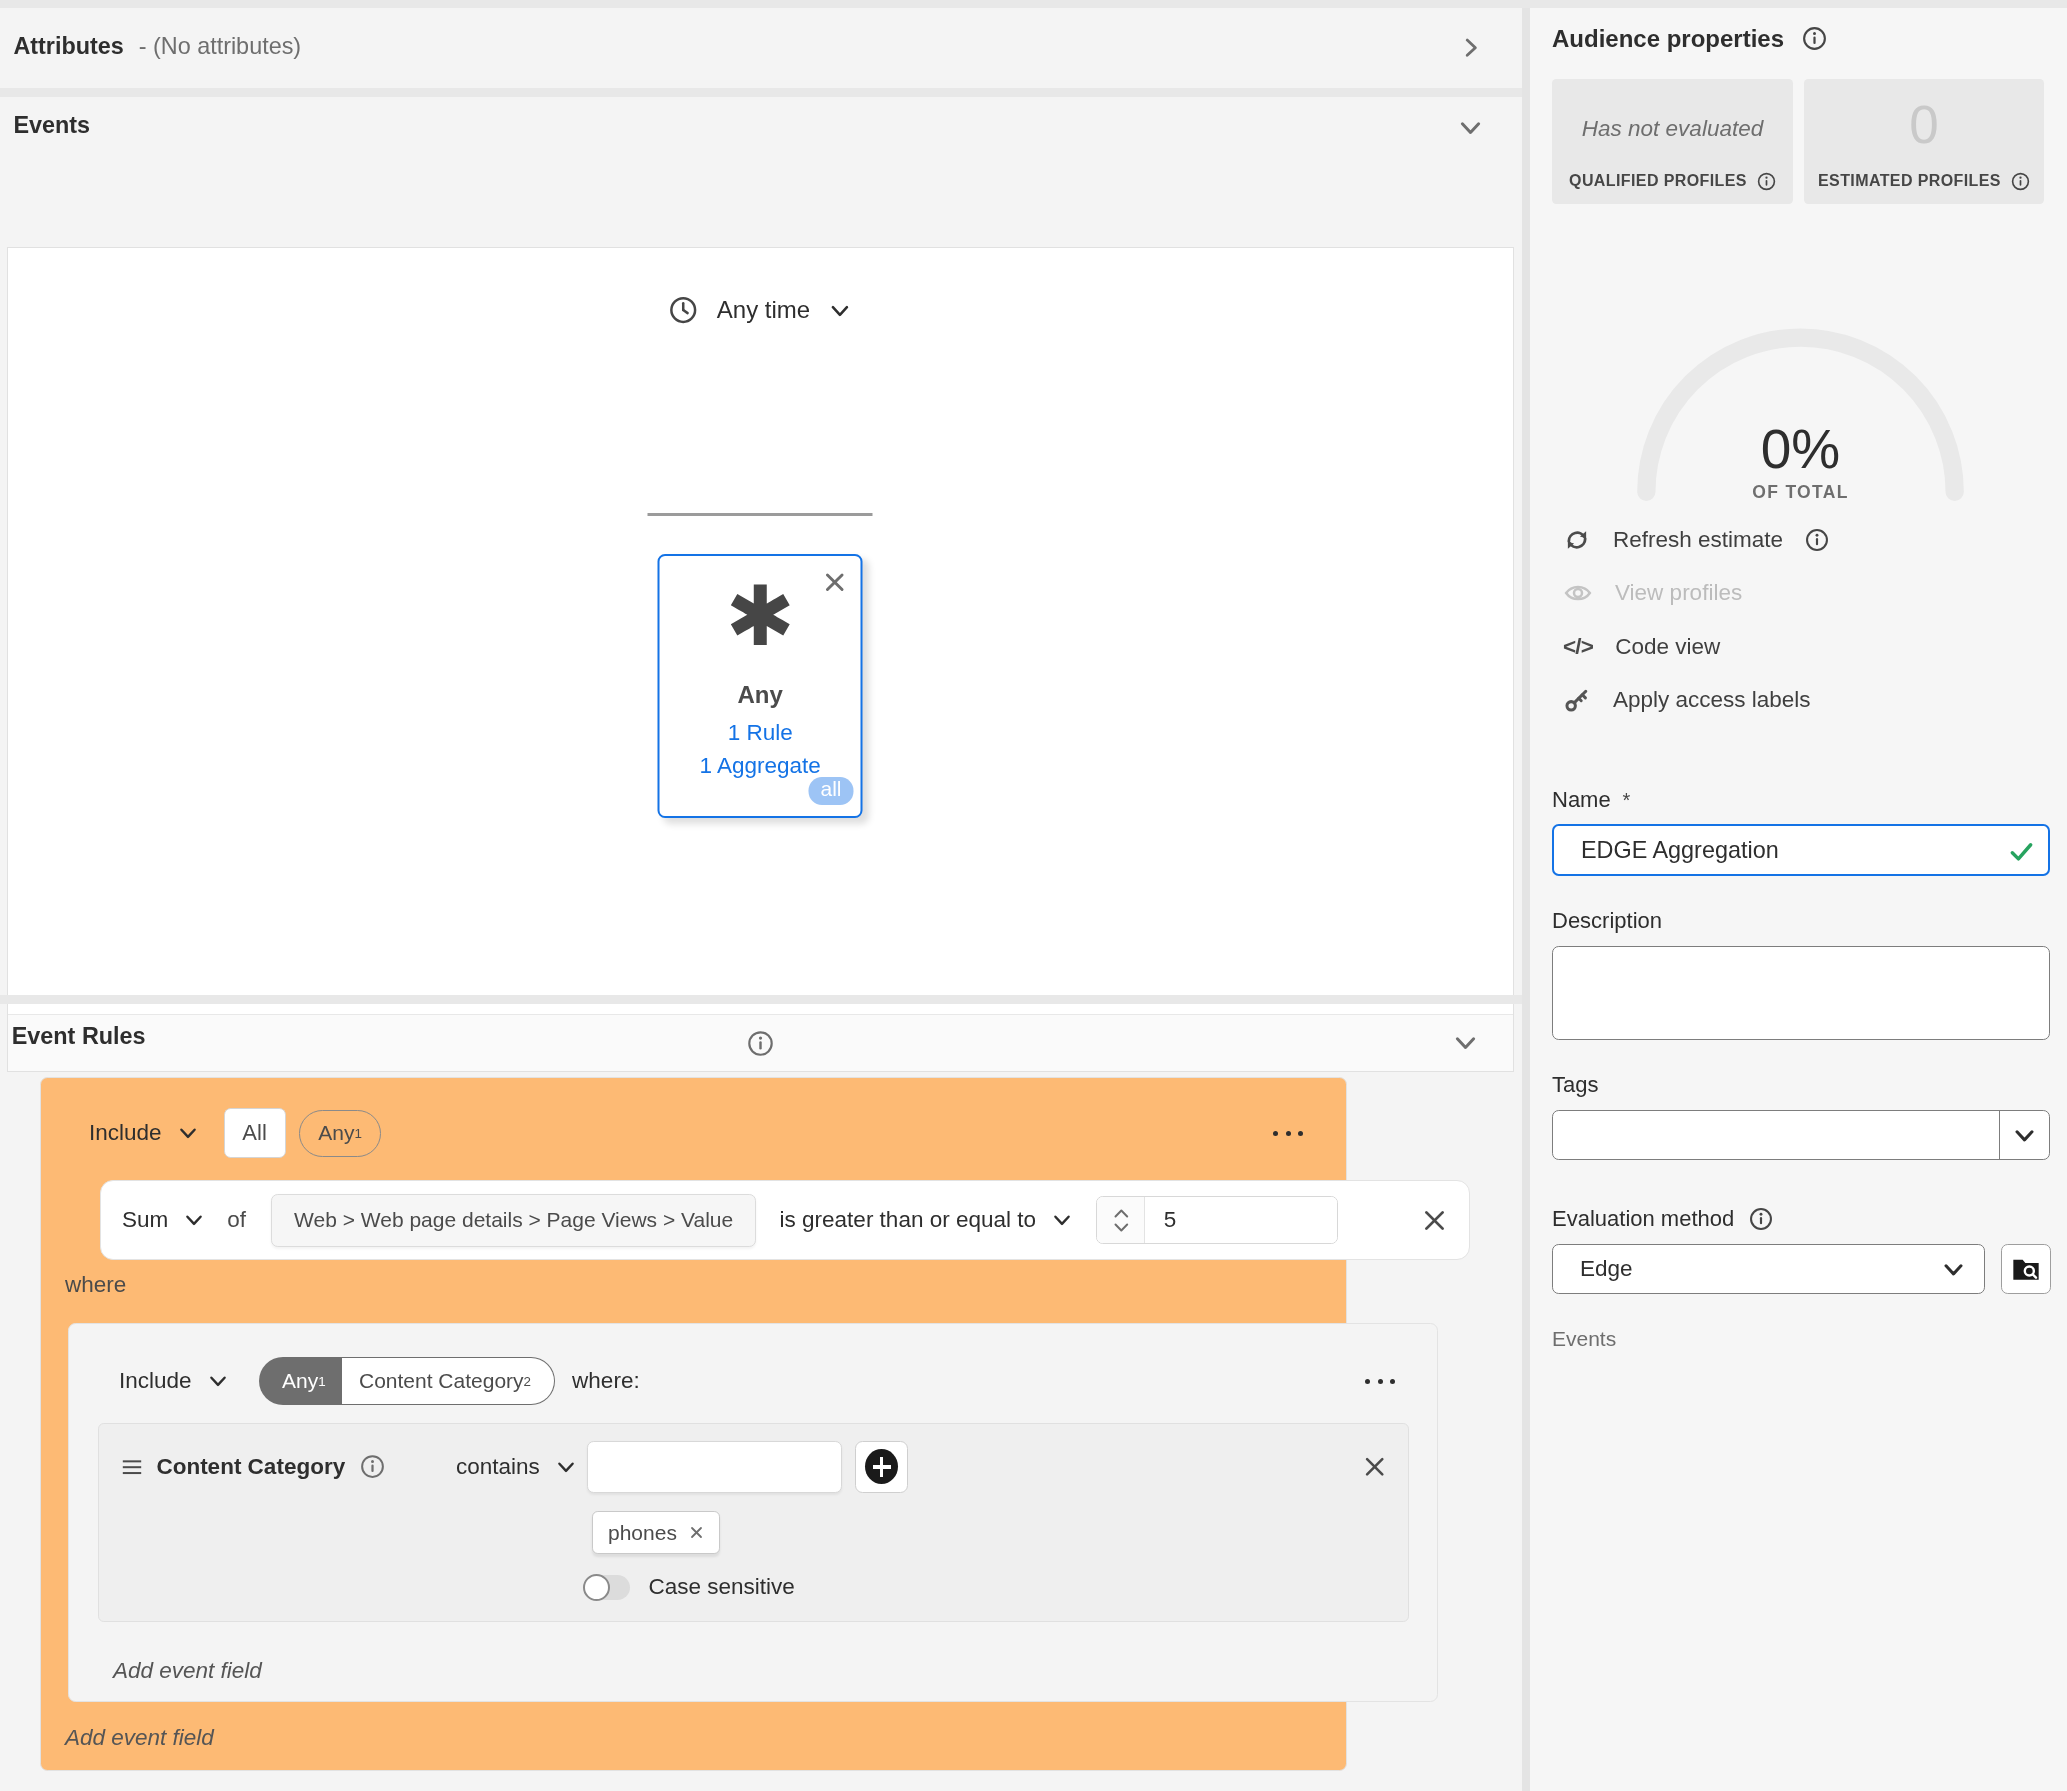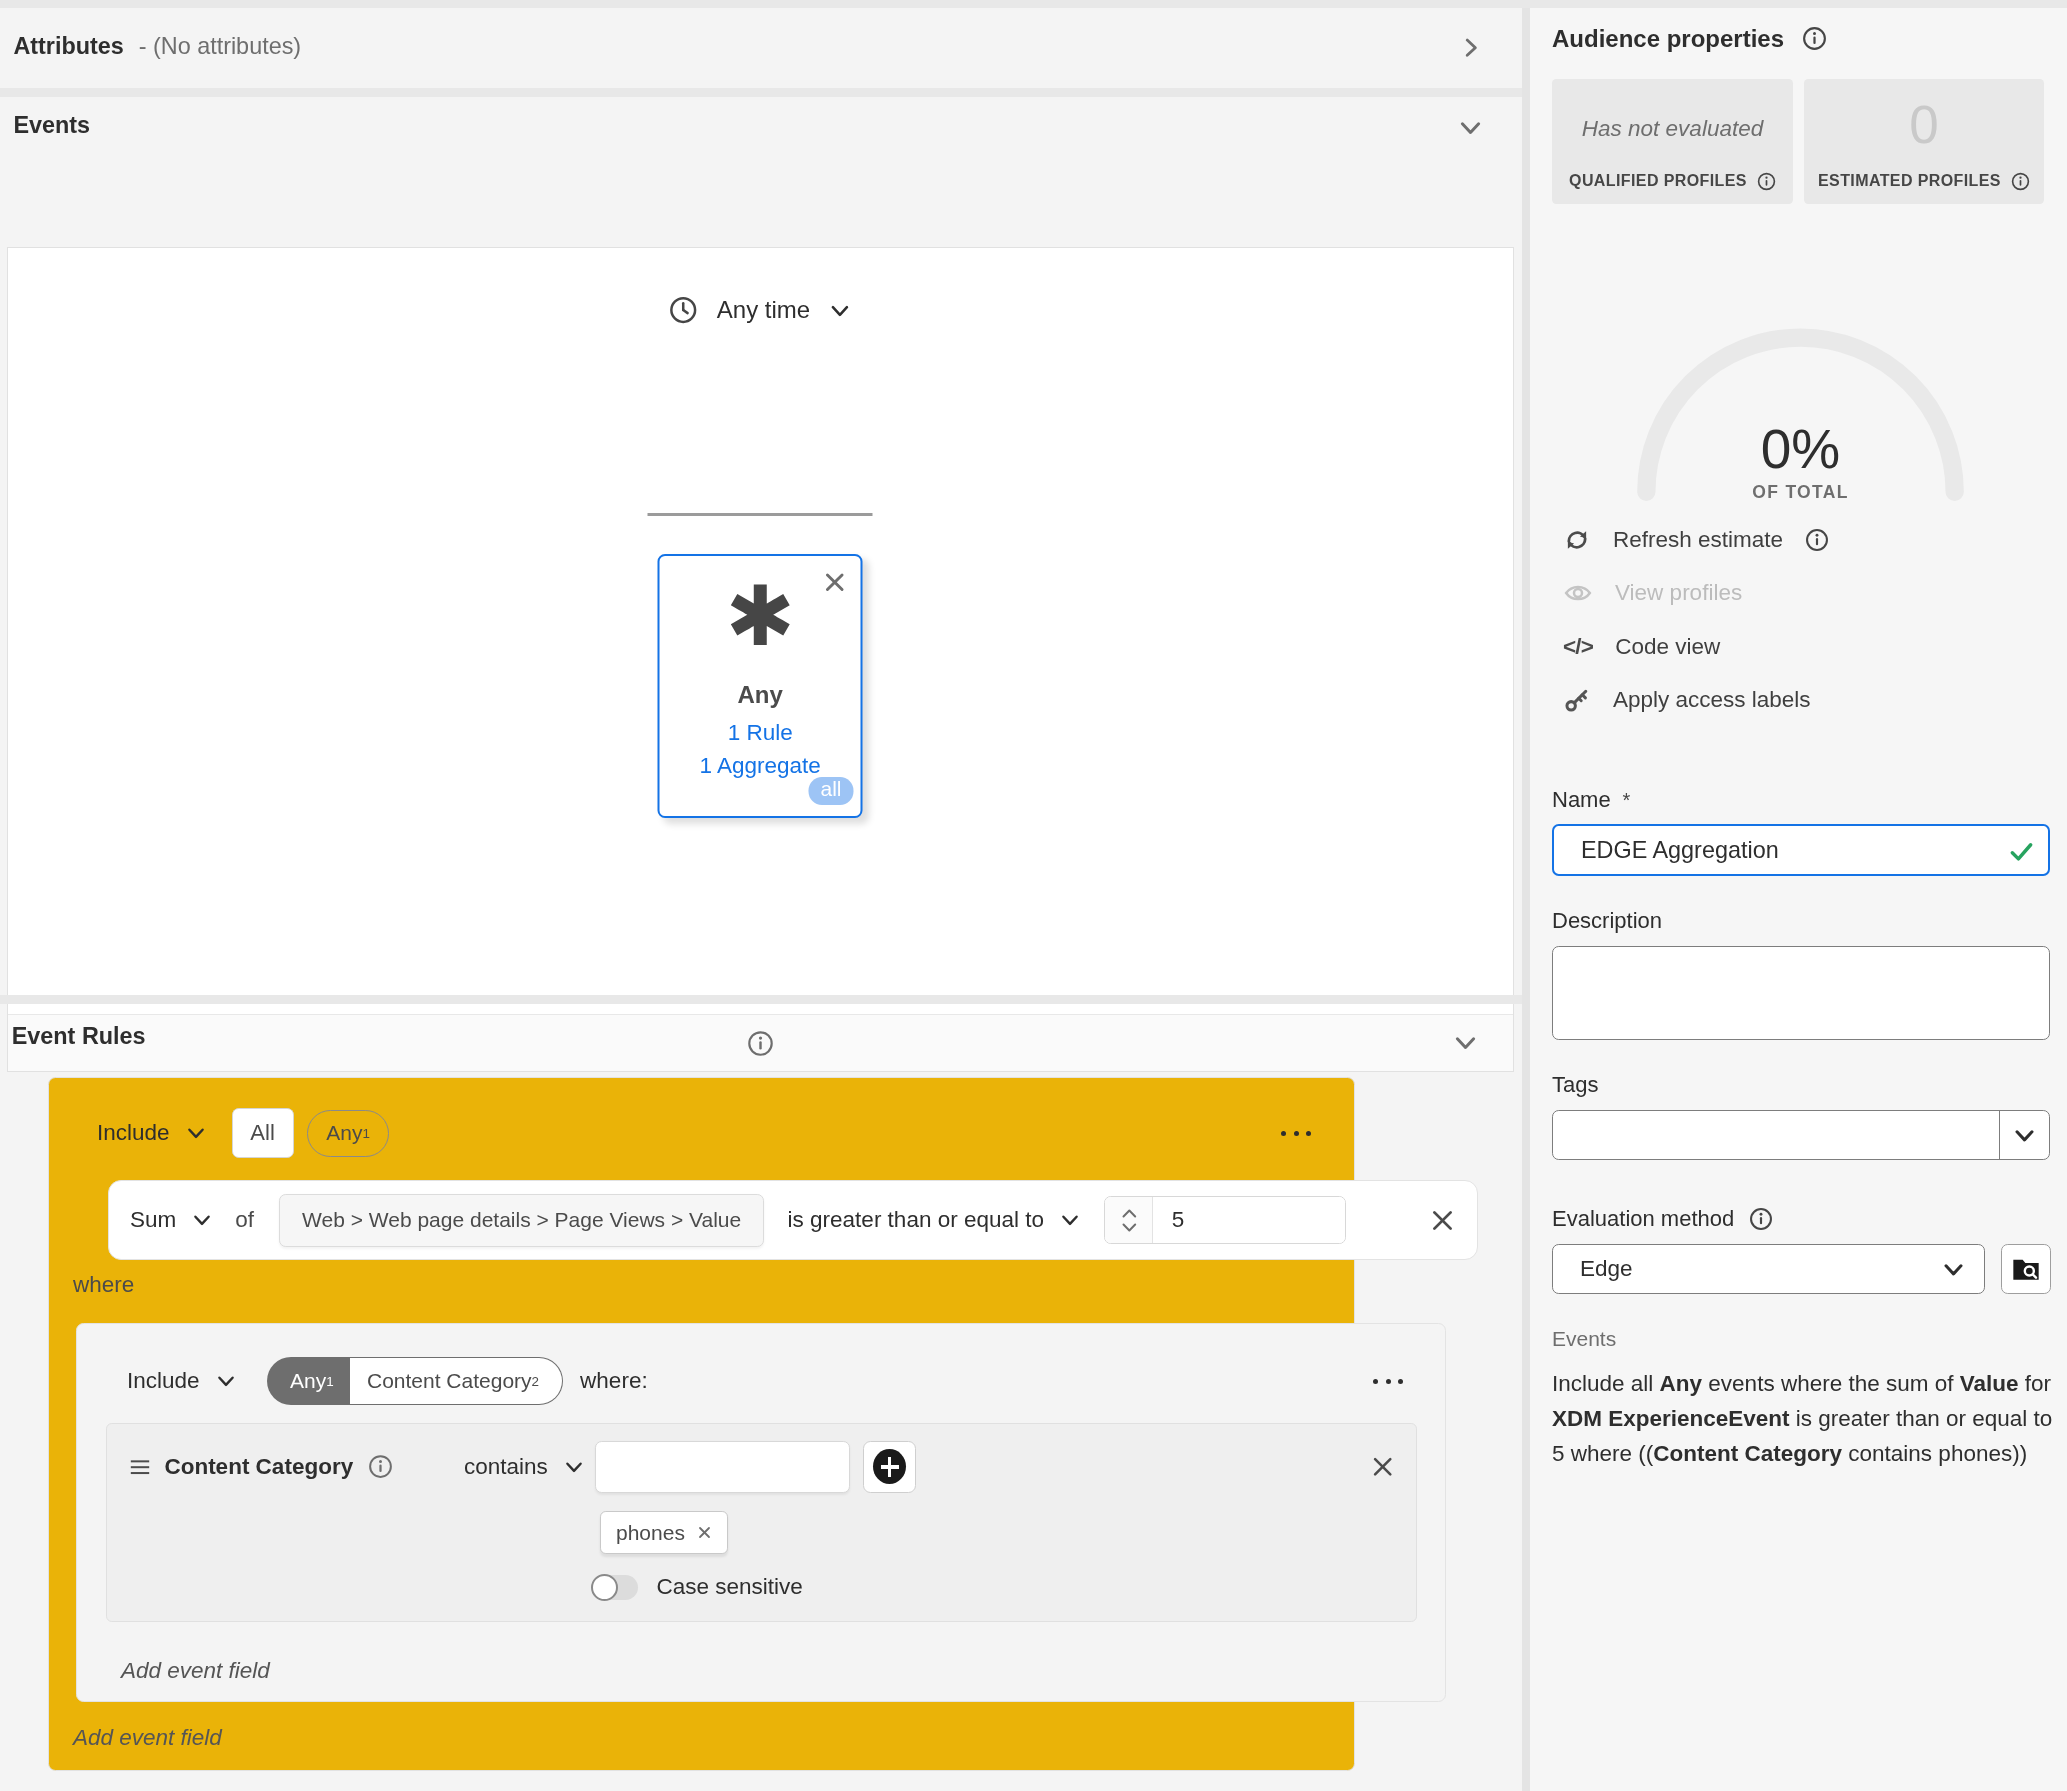--- a/index.html
+++ b/index.html
@@ -24,21 +24,21 @@
   .time-label { font-size:24px; color:#2e2e2e; }
   .time-underline { position:absolute; top:265px; left:50%; transform:translateX(-50%); width:225px; height:2.5px; background:#9b9b9b; }
   .event-card { position:absolute; top:306px; left:50%; transform:translateX(-50%); width:205px; height:264px; background:#fff; border:2.5px solid #1473E6; border-radius:7.5px; box-shadow:5.8px 5.8px 7.5px rgba(0,0,0,0.13); }
   .card-x { position:absolute; top:15px; right:15px; }
   .card-ast { position:absolute; top:15px; left:0; width:100%; text-align:center; font-size:83px; color:#464646; line-height:92px; }
   .card-title { position:absolute; top:125px; width:100%; text-align:center; font-size:24px; font-weight:700; color:#4b4b4b; }
   .card-link { position:absolute; width:100%; text-align:center; font-size:22.5px; color:#1473E6; cursor:pointer; }
   .card-badge { position:absolute; right:7.5px; bottom:11.7px; background:#9dc4f5; color:#ffffff; font-size:21px; border-radius:13.4px; padding:0.8px 11.7px 3.3px; }
 
   
-  .rules-box { left:48px; top:1069px; width:1307px; height:694px; background:#eab308; border:1.7px solid #e2e2e2; border-radius:7.5px; }
+  .rules-box { left:40px; top:1069px; width:1307px; height:694px; background:#fdba74; border:1.7px solid #e2e2e2; border-radius:7.5px; }
   .row-include { position:absolute; left:0; top:30px; width:100%; height:50px; display:flex; align-items:center; }
   .dd-label { font-size:22.5px; color:#2e2e2e; display:flex; align-items:center; gap:15px; cursor:pointer; }
   .btn-all { height:50px; min-width:62px; padding:0 16.7px; background:#fff; border:1.7px solid #d5d5d5; border-radius:6.7px; font-size:22px; color:#4b4b4b; display:flex; align-items:center; justify-content:center; cursor:pointer; }
   .pill-outline { height:47px; padding:0 18.4px; border:1.7px solid #8a8a8a; border-radius:23.4px; background:transparent; font-size:21px; color:#4b4b4b; display:flex; align-items:center; cursor:pointer; }
   sup { font-size:13.4px; }
   .dots { display:flex; gap:7.5px; }
   .dots i { width:5px; height:5px; border-radius:50%; background:#2e2e2e; }
 
   .sum-row { position:absolute; left:27px; top:102px; width:1370px; height:80px; background:#fff; border:1.7px solid #e3e3e3; border-radius:13px; display:flex; align-items:center;margin-left:32px; }
   .chip { height:53px; background:#f6f6f6; border:1.7px solid #dcdcdc; border-radius:6.7px; font-size:21px; color:#4b4b4b; display:flex; align-items:center; padding:0 22px; box-shadow:0 1.7px 2.5px rgba(0,0,0,0.05); cursor:pointer; }
@@ -420,16 +420,15 @@
     </div>
     <button class="folder-btn">
       <svg width="32" height="32" viewBox="0 0 24 24">
         <path d="M2.5 5 h7 l2 2.5 h10 v12.5 h-19 z" fill="#1a1a1a"></path>
         <circle cx="14.5" cy="13.5" r="3.4" fill="none" stroke="#ffffff" stroke-width="1.8"></circle>
         <line x1="17" y1="16" x2="19.5" y2="18.5" stroke="#ffffff" stroke-width="1.8" stroke-linecap="round"></line>
       </svg>
     </button>
 
     <div class="abs" style="left:22px;top:1319px;font-size:21px;color:#6e6e6e;">Events</div>
-    <div class="summary"><span>Include all </span><b> Any</b><span> events where the sum of </span><b>Value</b><span> for </span><b>XDM ExperienceEvent</b><span> is greater than or equal to 5 where ((</span><b>Content Category</b><span> contains phones))</span></div>
   </div>
 </div>
 
 
 </body></html>

